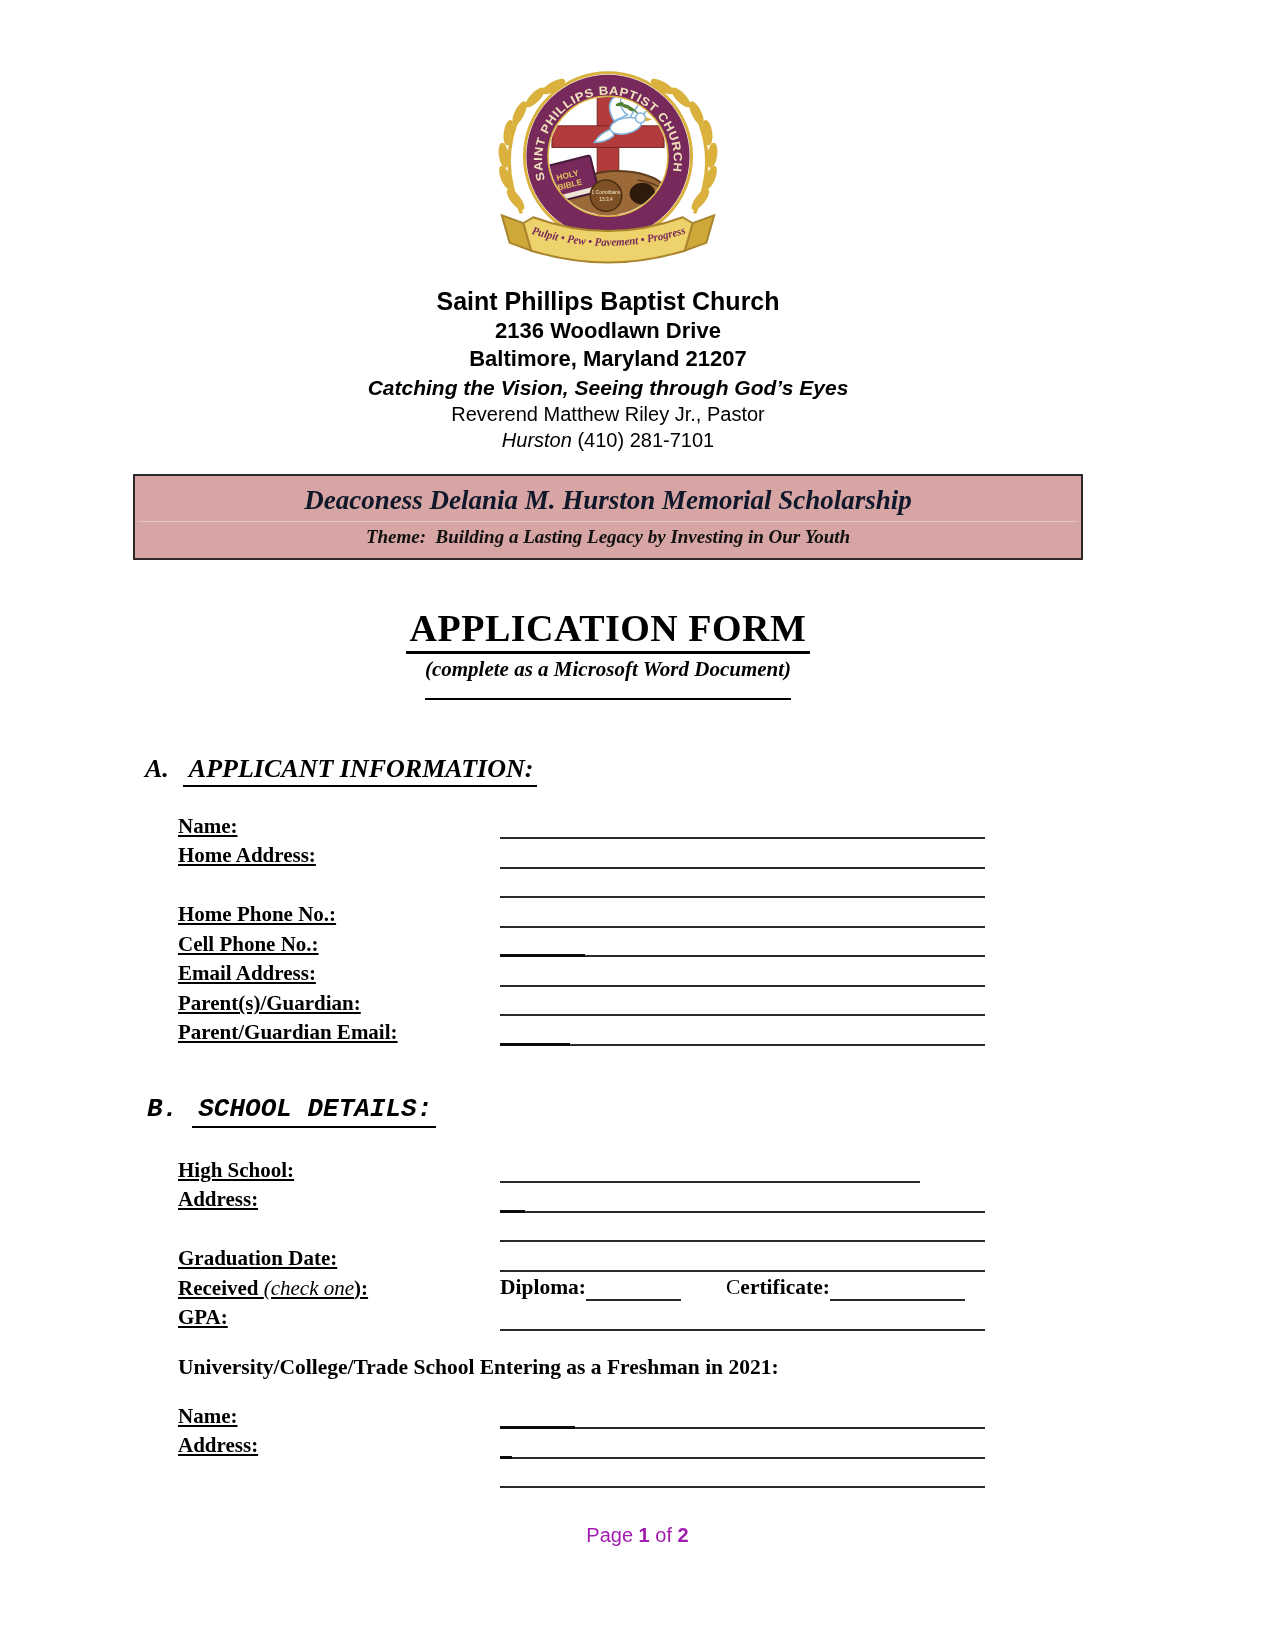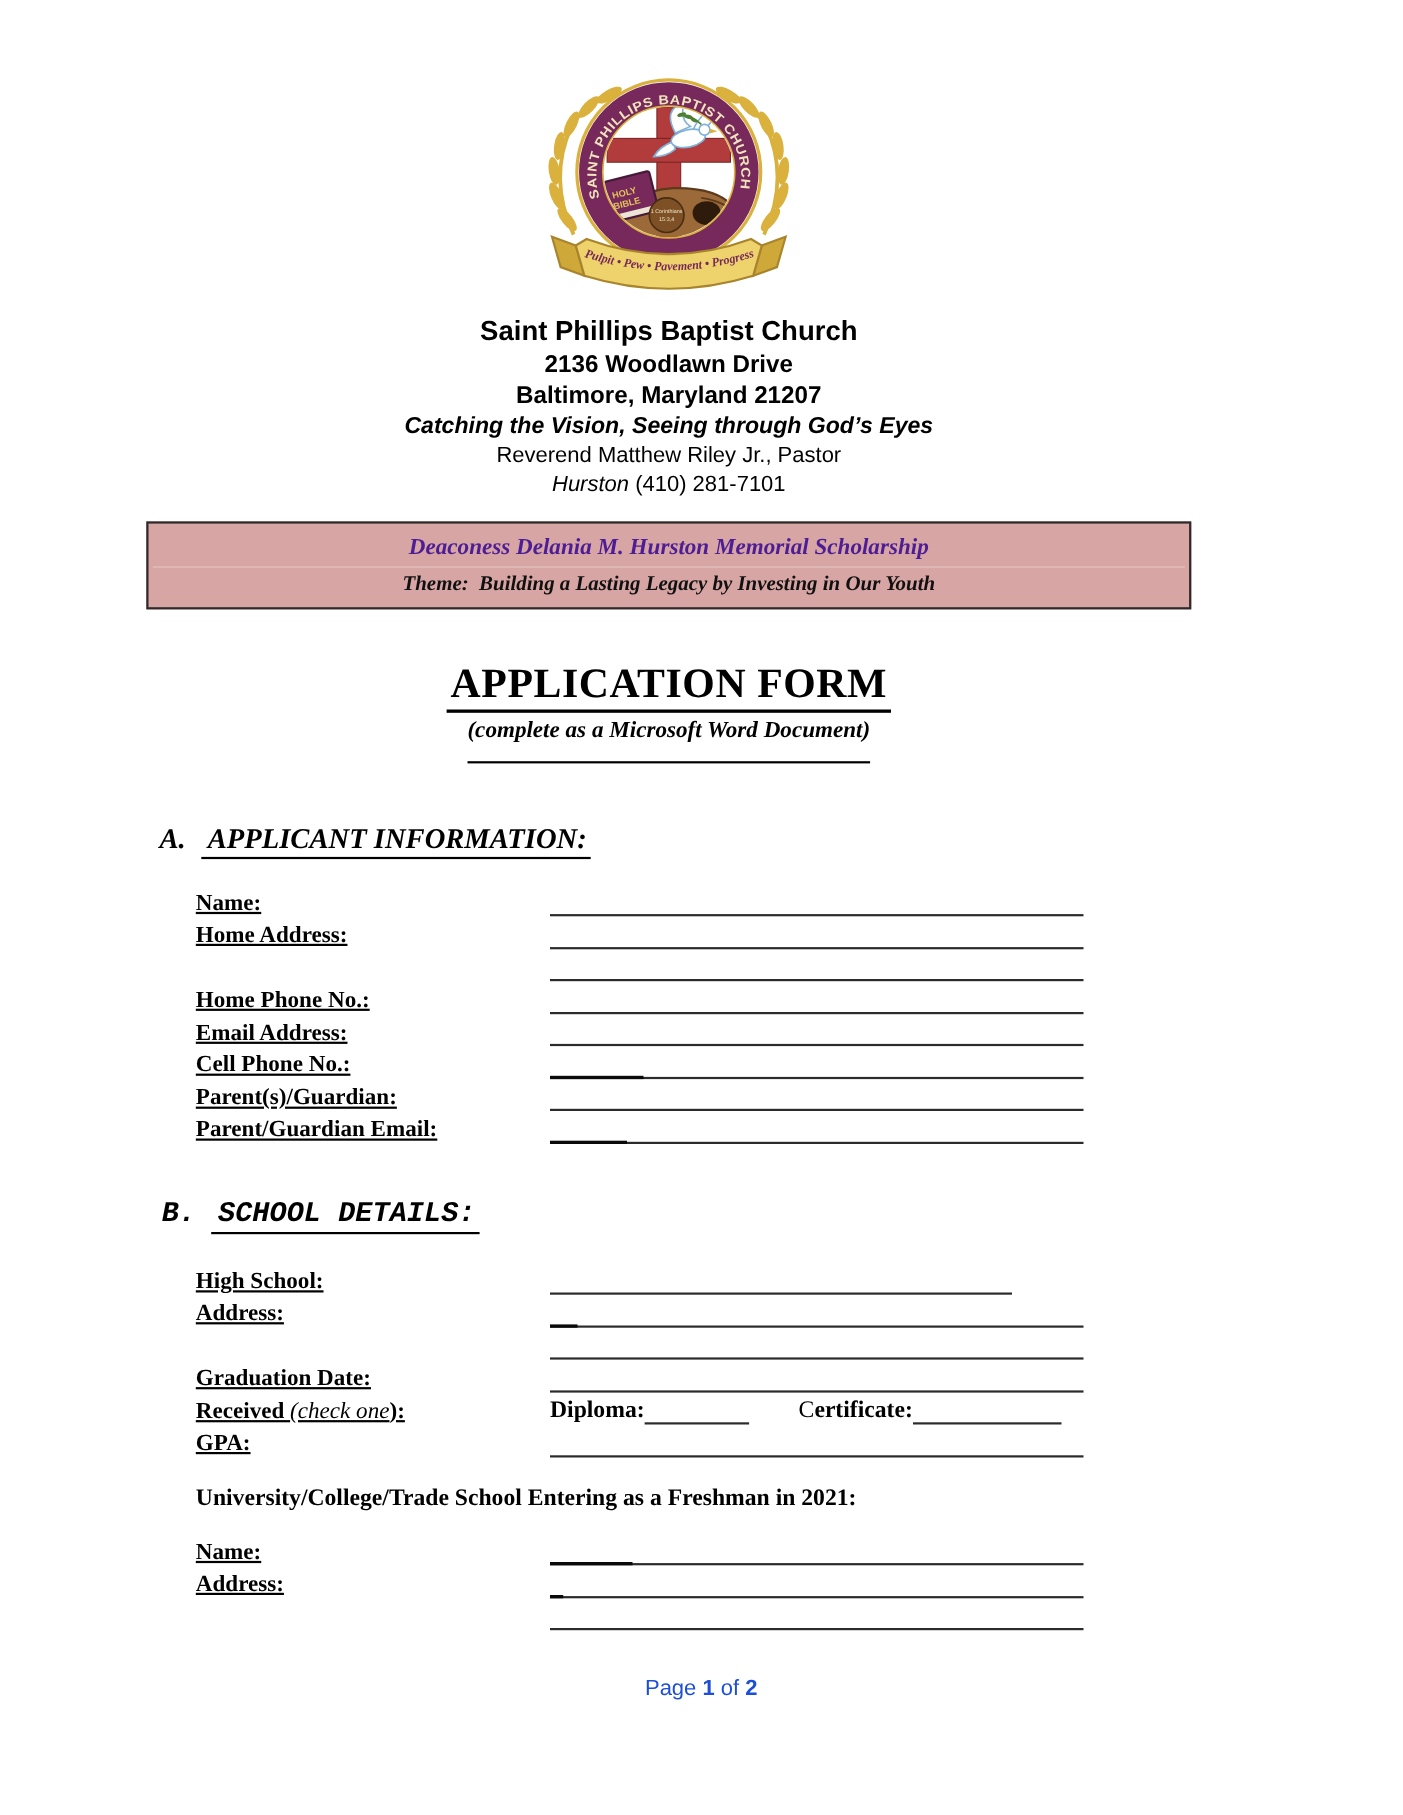--- a/index.html
+++ b/index.html
@@ -13,21 +13,21 @@
   .church-name{font-size:25px;font-weight:bold;line-height:1.25;}
   .addr{font-size:22px;font-weight:bold;line-height:1.28;}
   .motto{font-size:21px;font-weight:bold;font-style:italic;line-height:1.3;}
   .pastor{font-size:20px;line-height:1.32;}
   .phone{font-size:20px;line-height:1.32;}
   .phone .it{font-style:italic;}
 
   
   .banner{margin-top:20px;background:var(--banner-bg,#d7a5a3);border:2px solid #2e2a2a;
           text-align:center;padding:9px 4px 10px 4px;}
-  .banner-title{font-size:21px;font-weight:bold;font-style:italic;color:#4c1d95;}
+  .banner-title{font-size:27px;font-weight:bold;font-style:italic;color:#0f172a;}
   .banner-theme{font-size:19px;font-weight:bold;font-style:italic;color:#101010;
                 margin-top:5px;padding-top:4px;border-top:1px solid #e3c6c4;white-space:pre-wrap;}
 
   
   .form-title-wrap{text-align:center;margin-top:46px;}
   .form-title{display:inline-block;font-size:38px;font-weight:bold;letter-spacing:.5px;
               border-bottom:3px solid #000;padding:0 4px 1px 4px;}
   .form-subtitle-wrap{text-align:center;margin-top:3px;}
   .form-subtitle{display:inline-block;font-size:21px;font-weight:bold;font-style:italic;
                  border-bottom:2px solid #000;padding-bottom:16px;}
@@ -52,21 +52,21 @@
   .spacer{display:inline-block;}
   .cfirst{font-weight:normal;}
   .row-total{margin-top:10px;}
   .row-total .field-label{width:auto;margin-right:14px;}
   .field-line.total{flex:0 0 463px;}
   .uni-heading{margin:24px 0 20px 45px;font-size:21.5px;font-weight:bold;}
   .rows2{margin-top:20px;}
 
   
   .page-footer{position:absolute;top:1524px;left:0;width:100%;text-align:center;
-               font-family:"Liberation Sans",sans-serif;font-size:20px;color:#1d4ed8;}
+               font-family:"Liberation Sans",sans-serif;font-size:20px;color:#a21caf;}
   .page-footer b{font-weight:bold;}
 </style>
 </head>
 <body>
 
 <div class="page">
   <div class="content">
 
     <header class="church-header">
 
@@ -184,26 +184,26 @@
       </div>
       <div class="field-row">
         <span class="field-label"></span>
         <span class="field-line"></span>
       </div>
       <div class="field-row">
         <span class="field-label">Home Phone No.:</span>
         <span class="field-line"></span>
       </div>
       <div class="field-row">
-        <span class="field-label">Email Address:</span>
-        <span class="field-line"></span>
-      </div>
-      <div class="field-row">
         <span class="field-label">Cell Phone No.:</span>
         <span class="field-line pre" style="--pw:85px"></span>
+      </div>
+      <div class="field-row">
+        <span class="field-label">Email Address:</span>
+        <span class="field-line"></span>
       </div>
       <div class="field-row">
         <span class="field-label">Parent(s)/Guardian:</span>
         <span class="field-line"></span>
       </div>
       <div class="field-row">
         <span class="field-label">Parent/Guardian Email:</span>
         <span class="field-line pre" style="--pw:70px"></span>
       </div>
     </div>

